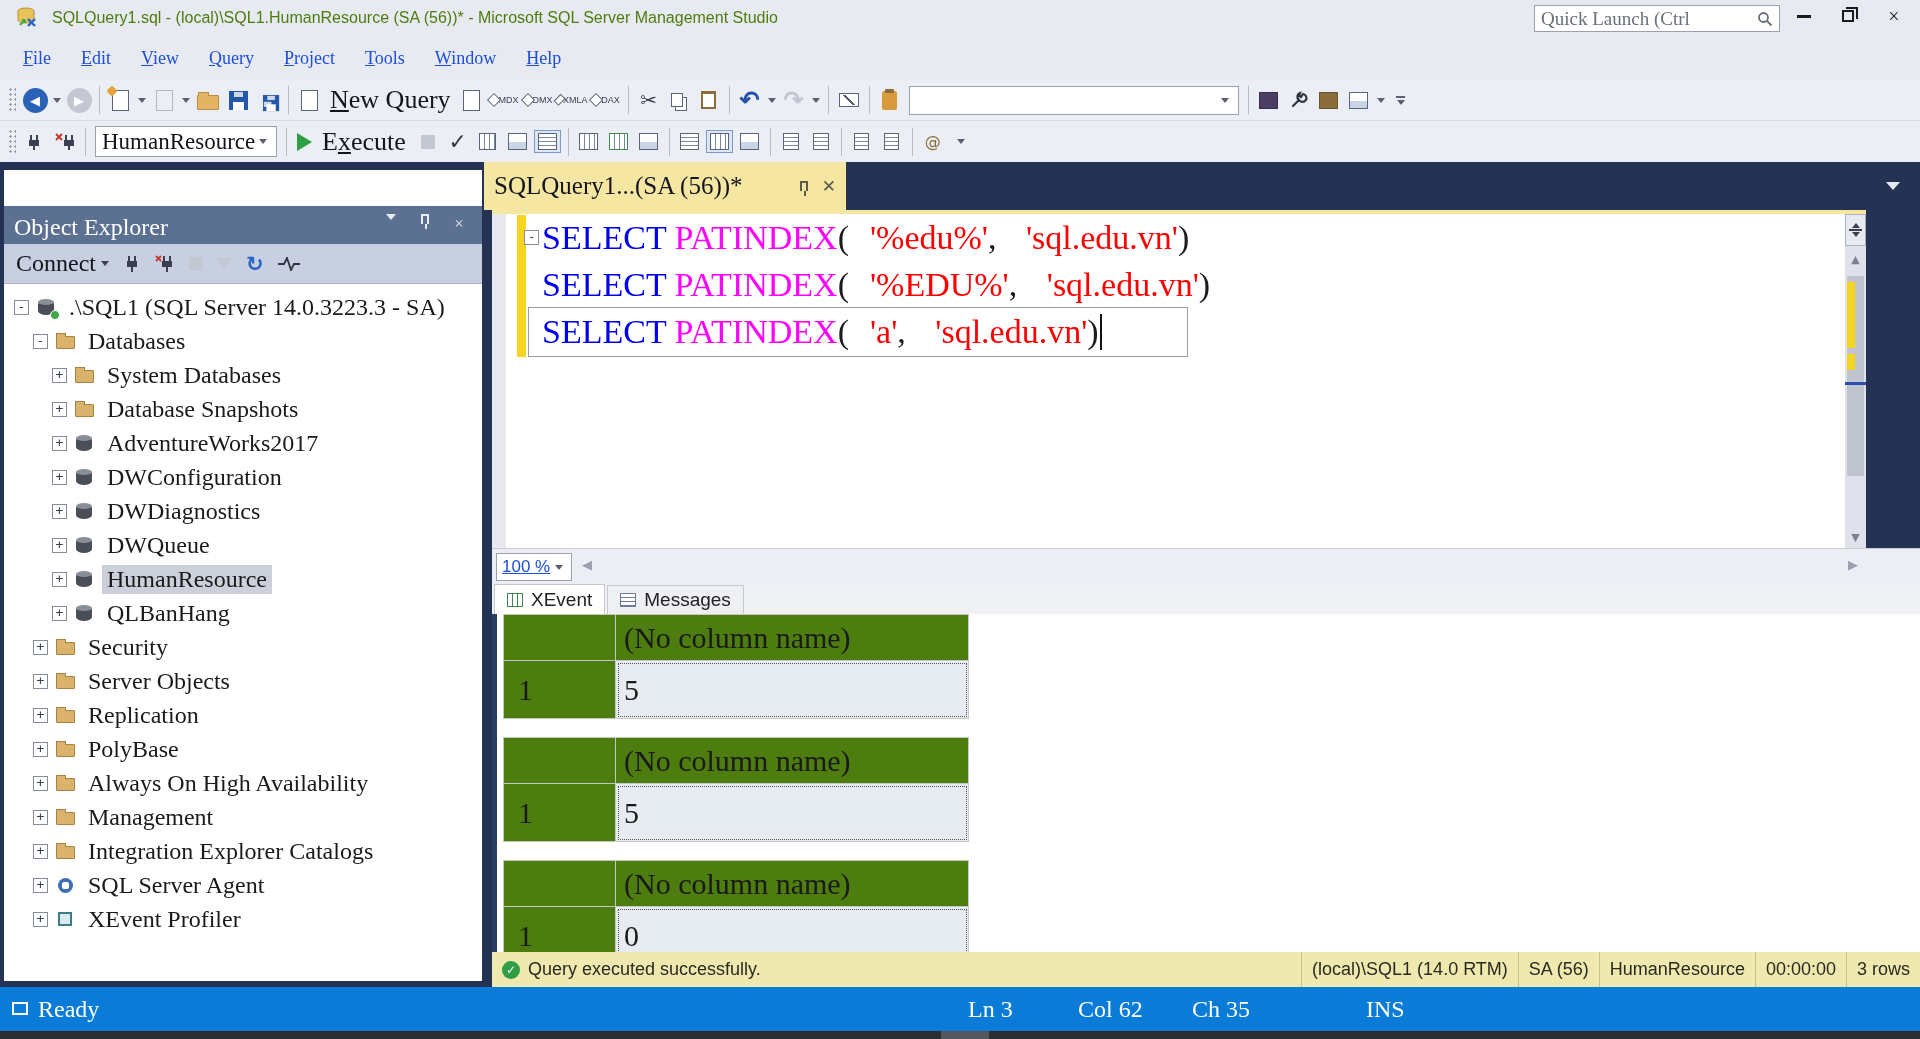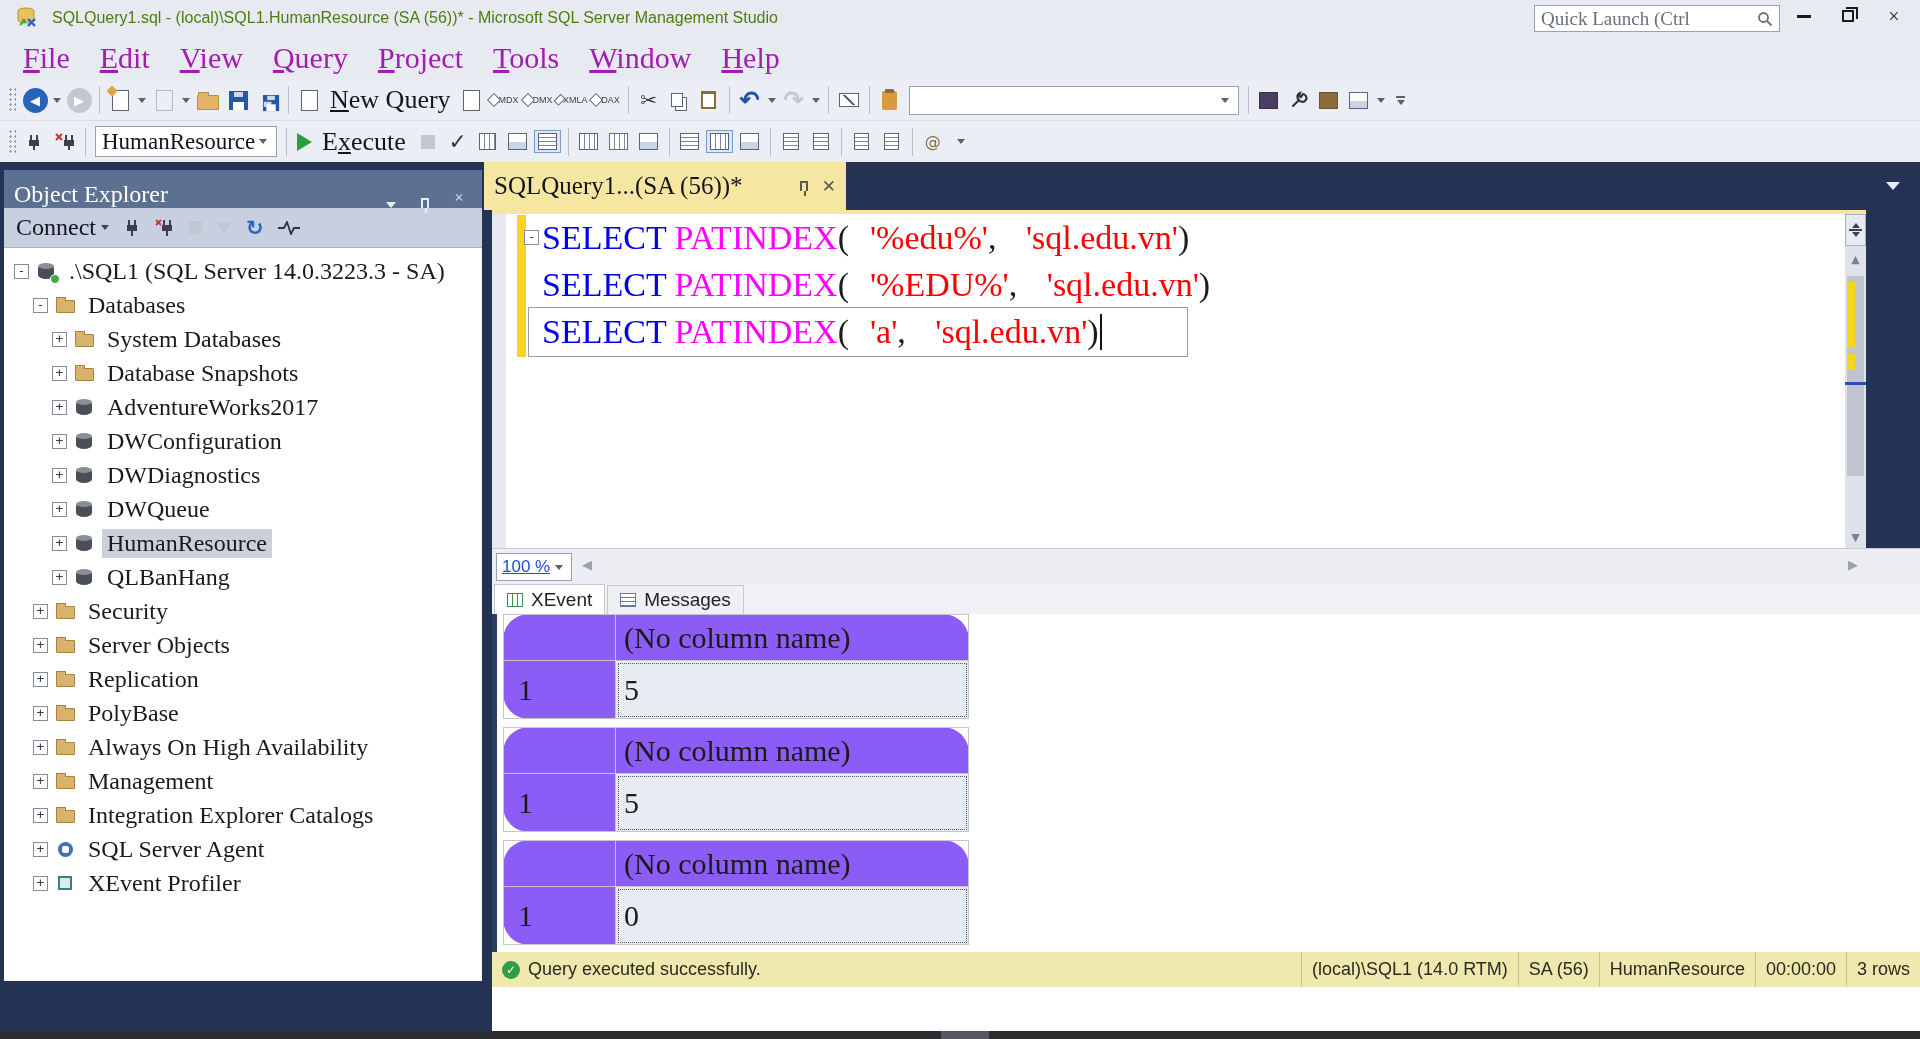--- a/index.html
+++ b/index.html
@@ -17,21 +17,21 @@
   .quick-launch{position:absolute;left:1534px;top:5px;width:246px;height:27px;background:#fff;border:1px solid #9aa0ae;display:flex;align-items:center;padding:0 6px;}
   .ql-text{flex:1;font-size:19px;color:#6a6f7a;white-space:nowrap;overflow:hidden;}
   .winbtn{position:absolute;top:0;width:36px;height:32px;display:flex;align-items:center;justify-content:center;color:#1a1a1a;}
   .wb-min{left:1786px;} .wb-restore{left:1830px;} .wb-close{left:1876px;font-size:20px;}
   .minbar{width:14px;height:3px;background:#1a1a1a;}
   .restore-glyph{width:12px;height:12px;border:2px solid #1a1a1a;position:relative;}
   .restore-glyph::before{content:"";position:absolute;left:2px;top:-5px;width:10px;height:10px;border:2px solid #1a1a1a;border-left:none;border-bottom:none;}
 
   
   .menubar{position:absolute;left:0;top:36px;width:1920px;height:44px;background:#e8eaf2;display:flex;align-items:center;padding-left:8px;}
-  .menu-item{padding:0 15px;font-size:30px;color:#a21caf;cursor:default;}
+  .menu-item{padding:0 15px;font-size:18px;color:#1d4ed8;cursor:default;}
   .accel{text-decoration:underline;}
 
   
   .toolbar{position:absolute;left:0;width:1920px;background:#eceef5;display:flex;align-items:center;padding-left:4px;}
   .tb1{top:80px;height:40px;}
   .tb2{top:120px;height:42px;border-top:1px solid #d8dae4;}
   .tb-sep{width:1px;height:28px;background:#b9bdc9;margin:0 5px;flex:none;}
   .tbi{height:32px;min-width:28px;display:flex;align-items:center;justify-content:center;flex:none;margin:0 1px;position:relative;}
   .i-grip{width:8px;height:26px;margin:0 4px;background-image:radial-gradient(#9aa0ae 1.3px, transparent 1.4px);background-size:5px 5px;flex:none;}
   .i-caret{width:0;height:0;border-left:4px solid transparent;border-right:4px solid transparent;border-top:5px solid #5a6070;margin:0 3px;flex:none;}
@@ -76,21 +76,21 @@
   .i-funnel{width:0;height:0;border-left:8px solid transparent;border-right:8px solid transparent;border-top:11px solid #c3c7d2;}
   .i-refresh{font-family:"DejaVu Sans",sans-serif;font-size:21px;font-weight:bold;color:#2563c4;}
   .overflow-caret{display:flex;flex-direction:column;align-items:center;margin-left:6px;}
   .overflow-caret .bar{width:9px;height:2px;background:#5a6070;margin-bottom:2px;}
 
   
   .main{position:absolute;left:0;top:162px;width:1920px;height:825px;background:#243353;}
 
   
   .oe-panel{position:absolute;left:4px;top:8px;width:478px;height:811px;background:#fff;display:flex;flex-direction:column;}
-  .oe-header{height:38px;background:#5c7091;display:flex;align-items:flex-end;padding:0 10px;color:#fff;}
+  .oe-header{height:38px;background:#5c7091;display:flex;align-items:flex-start;padding:8px 10px;color:#fff;margin-top:36px;}
   .oe-title{font-size:24px;flex:1;}
   .oe-hicon{width:26px;display:flex;justify-content:center;align-items:center;color:#e8ecf4;font-size:17px;margin-left:8px;}
   .oe-caret{width:0;height:0;border-left:5px solid transparent;border-right:5px solid transparent;border-top:6px solid #e8ecf4;}
   .pin-glyph{width:8px;height:10px;border:2px solid #e8ecf4;border-bottom:none;position:relative;}
   .pin-glyph::after{content:"";position:absolute;left:2px;bottom:-5px;width:2px;height:5px;background:#e8ecf4;}
   .oe-connect{height:40px;background:#c7cfe0;display:flex;align-items:center;padding:0 12px;border-bottom:1px solid #aab2c4;}
   .connect-label{font-size:24px;color:#14141e;}
   .oe-connect .i-caret{border-top-color:#3a4050;margin:0 8px 0 5px;}
   .oe-cicon{margin:0 7px;display:flex;align-items:center;justify-content:center;}
   .oe-tree{flex:1;overflow:hidden;padding-top:6px;position:relative;}
@@ -153,21 +153,21 @@
   .rtab{height:29px;display:flex;align-items:center;padding:0 12px;border:1px solid #c6c8cf;border-bottom:none;font-family:"Liberation Sans",sans-serif;font-size:19px;color:#222;background:#eff0f3;margin-right:2px;}
   .rtab.active{background:#fff;height:30px;}
   .rt-icon{width:16px;height:14px;margin-right:8px;}
   .rt-grid{background:repeating-linear-gradient(90deg,#fff,#fff 4px,#3c8c50 4px,#3c8c50 5px),repeating-linear-gradient(#fff,#fff 3px,#3c8c50 3px,#3c8c50 4px);border:1px solid #3c8c50;}
   .rt-msg{background:repeating-linear-gradient(#fff,#fff 3px,#6a7a9a 3px,#6a7a9a 4px);border:1px solid #6a7a9a;}
 
   
   .results-area{position:absolute;left:492px;top:452px;width:1428px;height:500px;background:#fff;}
   .results-edge{position:absolute;left:0;top:0;width:5px;height:338px;background:#2a3d63;}
   .results-grids{position:absolute;left:11px;top:0;}
-  .result-grid{border-collapse:collapse;margin-bottom:8px;background:#8b5cf6;border-radius:26px;}
+  .result-grid{border-collapse:collapse;margin-bottom:18px;background:#4d7c0f;}
   .result-grid td{border:1px solid #c6c6c6;font-size:30px;}
   .td-corner{width:112px;height:46px;}
   .td-head{width:353px;height:46px;padding-left:8px;}
   .td-num{height:58px;padding-left:14px;}
   .td-val{height:58px;padding-left:8px;background:#e7ebf2;outline:1px dotted #555;outline-offset:-3px;}
 
   
   .query-status{position:absolute;left:492px;top:790px;width:1428px;height:35px;background:var(--query-status-bg);display:flex;align-items:center;font-family:"Liberation Sans",sans-serif;font-size:18px;color:#2a2a20;}
   .qs-ok{width:18px;height:18px;border-radius:50%;background:#2f9e44;color:#fff;font-size:12px;display:flex;align-items:center;justify-content:center;margin:0 8px 0 10px;flex:none;font-family:"DejaVu Sans",sans-serif;}
   .qs-left{flex:1;display:flex;align-items:center;}
@@ -708,17 +708,25 @@
       <div class="qs-right">
           <span class="qseg">(local)\SQL1 (14.0 RTM)</span>
           <span class="qseg">SA (56)</span>
           <span class="qseg">HumanResource</span>
           <span class="qseg">00:00:00</span>
           <span class="qseg">3 rows</span>
         </div>
     </div>
   </div>
 
+  <div class="statusbar">
+    <div class="sb-icon"></div>
+    <span class="sb-state">Ready</span>
+    <span class="sb-field sb-ln">Ln 3</span>
+    <span class="sb-field sb-col">Col 62</span>
+    <span class="sb-field sb-ch">Ch 35</span>
+    <span class="sb-field sb-ins">INS</span>
+  </div>
 
   <div class="taskbar">
     <div class="tb-seg"></div>
   </div>
 </div>
 
 </body></html>

